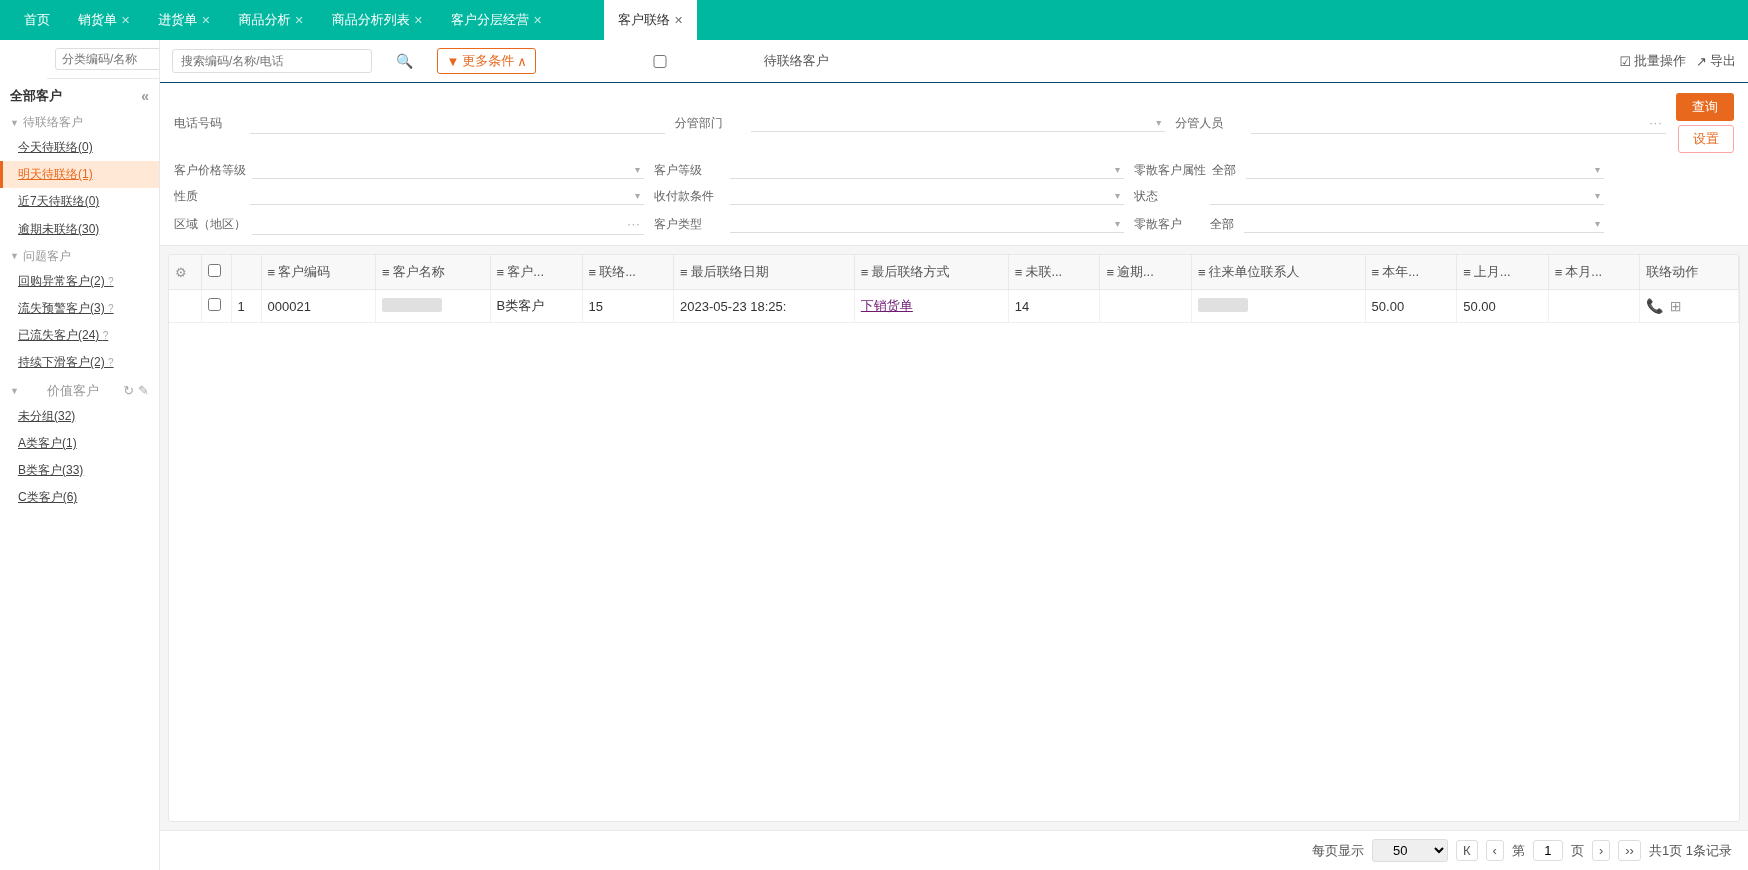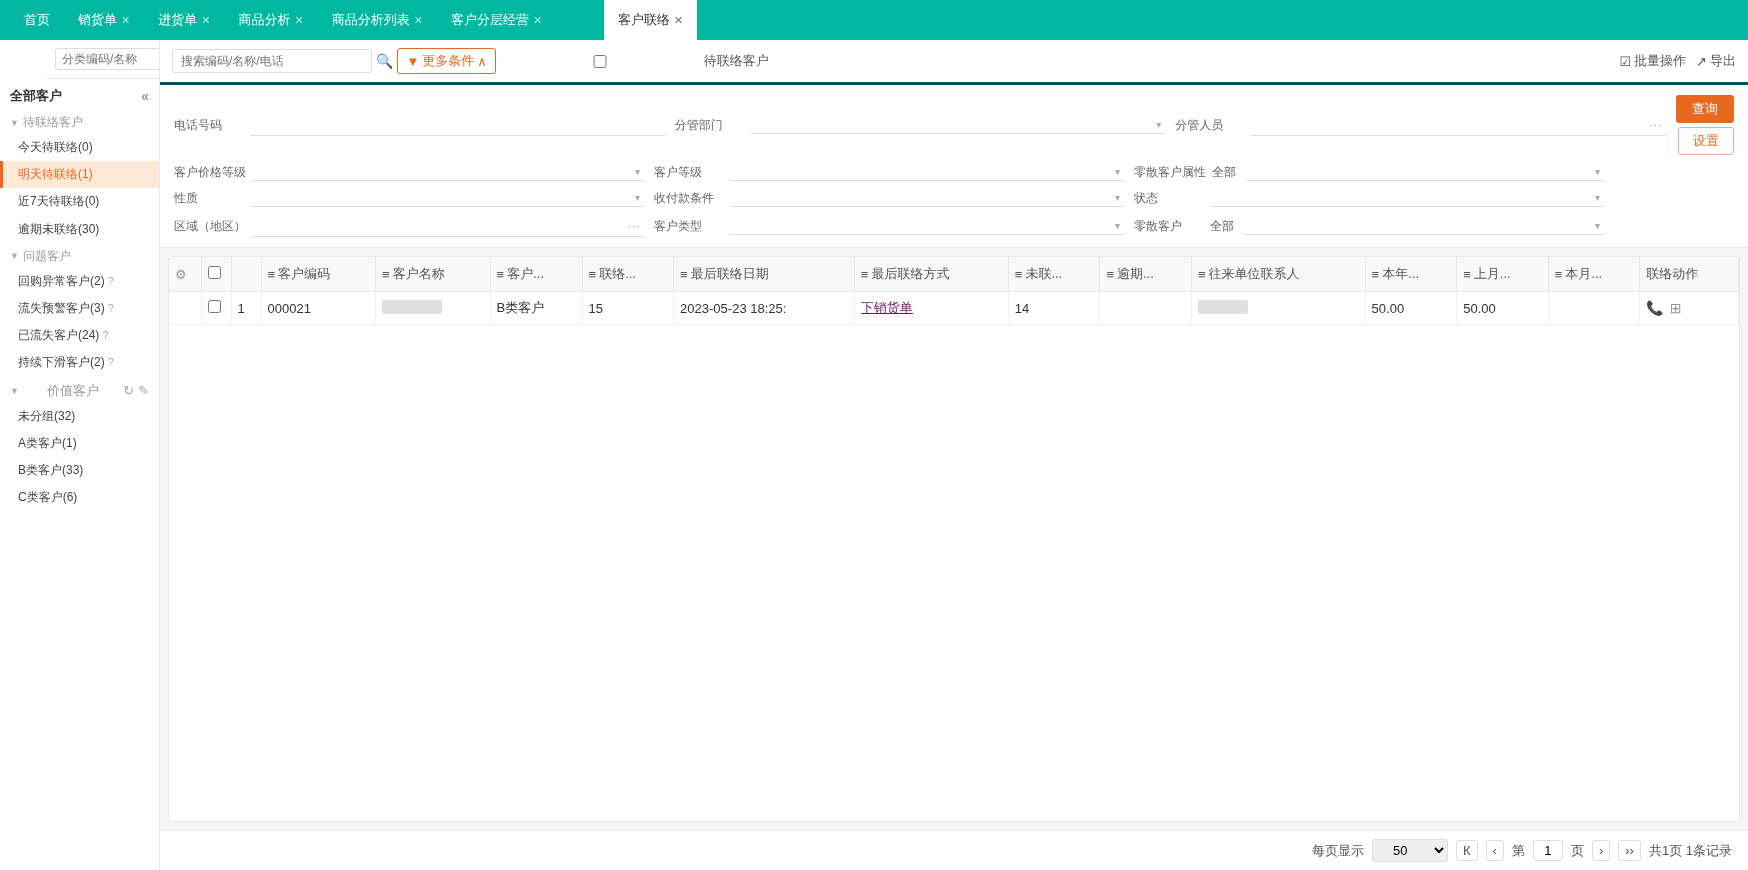--- a/index.html
+++ b/index.html
@@ -86,39 +86,40 @@
       font-size: 9px;
       margin-right: 4px;
       color: #aaa;
     }
     .sidebar-item {
       padding: 4px 10px 4px 18px;
       cursor: pointer;
       color: #444;
       font-size: 12px;
       line-height: 1.6;
+      text-decoration: underline;
     }
     .sidebar-item.active { background: #ffe8d6; color: #e8691e; border-left: 3px solid #e8691e; padding-left: 15px; }
 
     
     .content-area {
       flex: 1;
       display: flex;
       flex-direction: column;
       overflow: hidden;
     }
 
     
     .search-bar {
       background: #fff;
       padding: 8px 12px;
       display: flex;
       align-items: center;
-      border-bottom: 3px solid #0c4a6e;
-      gap: 4px;
+      border-bottom: 1px solid #0c4a6e;
+      gap: 24px;
     }
     .search-bar input {
       border: 1px solid #ddd;
       border-radius: 3px;
       padding: 4px 8px;
       width: 200px;
       font-size: 12px;
     }
     .search-bar-icon { color: #e8691e; cursor: pointer; font-size: 14px; }
     .filter-btn {

